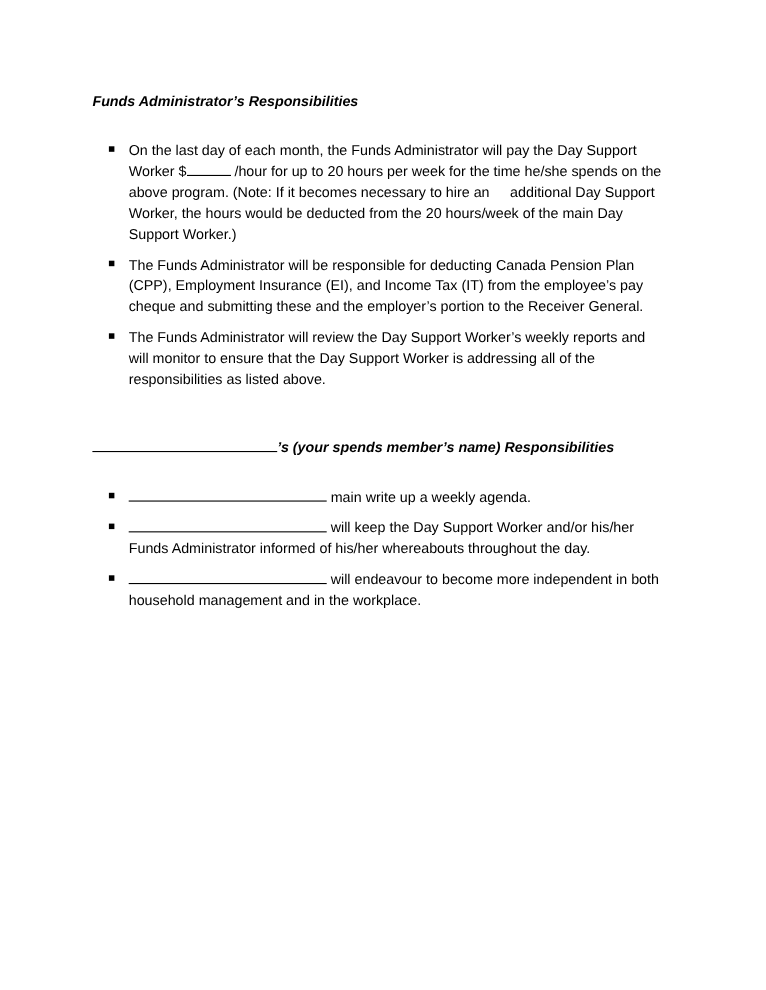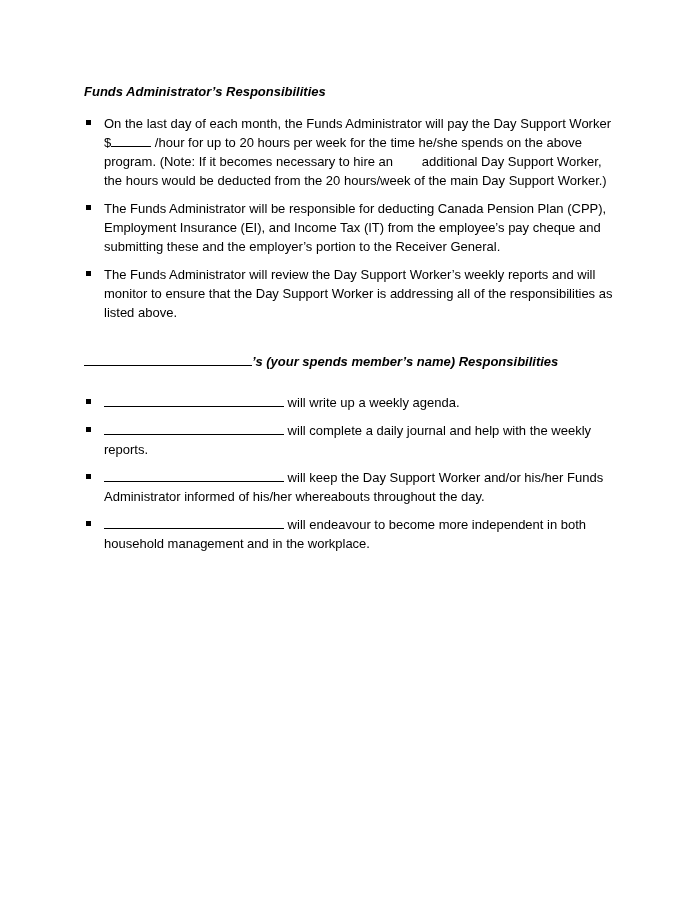--- a/index.html
+++ b/index.html
@@ -41,21 +41,21 @@
     display: inline-block;
     width: 168px;
     border-bottom: 1px solid #000;
     height: 12px;
     vertical-align: baseline;
     margin-right: 0;
   }
 
   
   .bullet-list {
-    margin: 0;
+    margin: 13px;
     padding: 0;
     list-style: none;
   }
   .bullet-item {
     position: relative;
     padding-left: 20px;
     font-size: 13px;
     line-height: 19px;
     margin: 0;
   }
@@ -125,27 +125,23 @@
 
     <h2 class="section-heading heading-2"><span class="heading-blank"></span><span>’s (your spends member’s name) Responsibilities</span></h2>
 
     <div class="spacer-md"></div>
 
     <ul class="bullet-list">
 
 
       <li class="bullet-item flush" style="margin-top:9px;">
         <span class="bullet-marker"></span>
-        <span class="bullet-text"><span class="blank-inline blank-long"></span><span> will write up a weekly agenda.</span></span>
+        <span class="bullet-text"><span class="blank-inline blank-long"></span><span> main write up a weekly agenda.</span></span>
       </li>
 
-      <li class="bullet-item flush" style="margin-top:9px;">
-        <span class="bullet-marker"></span>
-        <span class="bullet-text"><span class="blank-inline blank-long"></span><span> will complete a daily journal and help with the weekly reports.</span></span>
-      </li>
 
       <li class="bullet-item flush" style="margin-top:9px;">
         <span class="bullet-marker"></span>
         <span class="bullet-text"><span class="blank-inline blank-long"></span><span> will keep the Day Support Worker and/or his/her Funds Administrator informed of his/her whereabouts throughout the day.</span></span>
       </li>
 
       <li class="bullet-item flush" style="margin-top:9px;">
         <span class="bullet-marker"></span>
         <span class="bullet-text"><span class="blank-inline blank-long"></span><span> will endeavour to become more independent in both household management and in the workplace.</span></span>
       </li>

